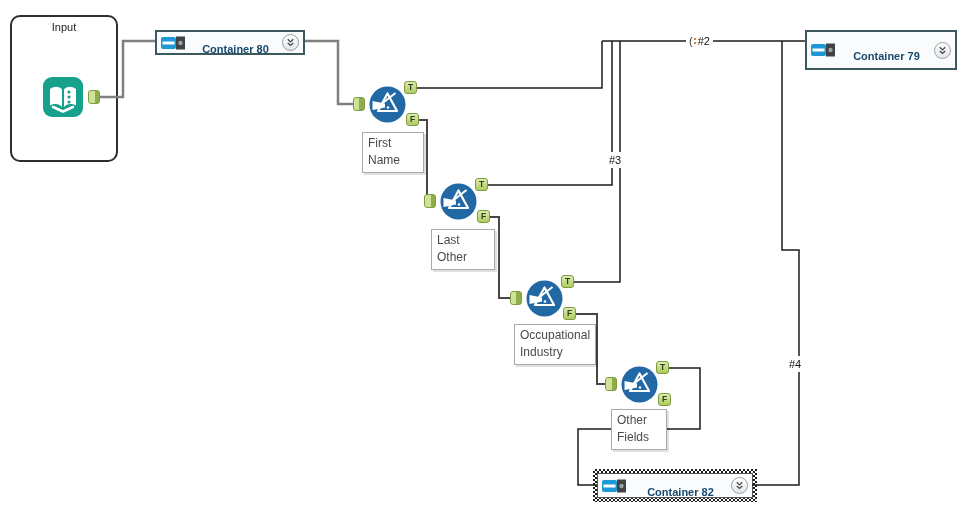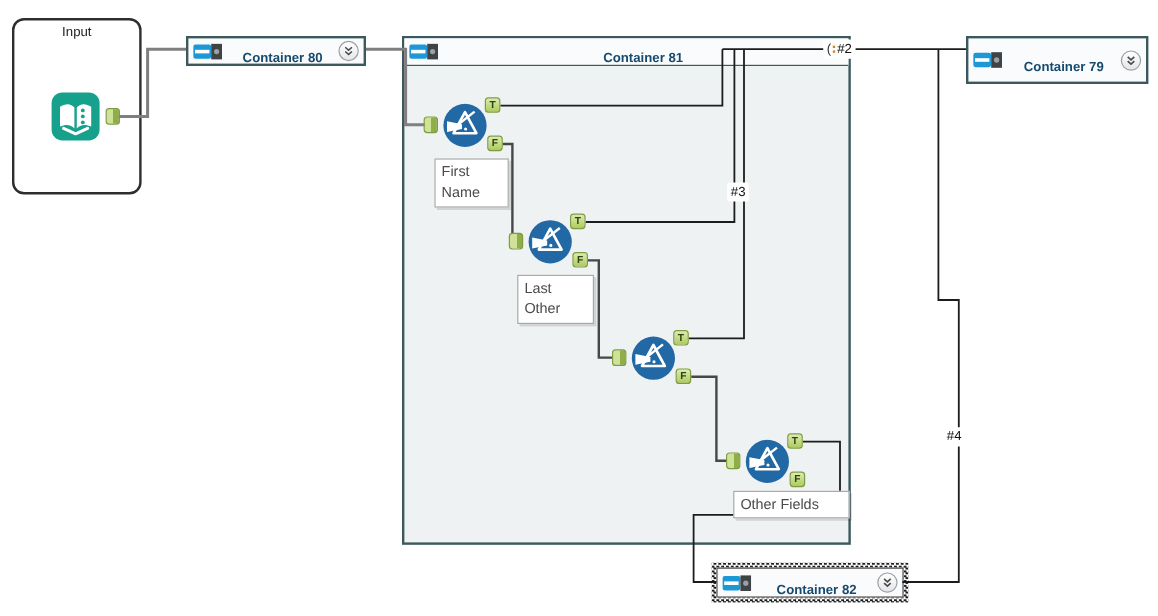--- a/index.html
+++ b/index.html
@@ -58,31 +58,20 @@
 </style>
 </head>
 <body>
 
 <div id="canvas">
 
   <div class="box input-box" style="left:10px;top:15px;width:108px;height:147px">
     <div class="input-title">Input</div>
   </div>
 
-  <div class="box cont-open" style="left:335px;top:30px;width:374px;height:424px">
-    <div class="open-header">
-      <svg class="cicon" viewBox="0 0 24 14">
-        <rect x="0" y="1" width="15" height="12" rx="2" fill="#1b98d5"></rect>
-        <rect x="1.5" y="5.5" width="12" height="3" fill="#ffffff"></rect>
-        <rect x="15" y="0.5" width="9" height="13" fill="#3f4345"></rect>
-        <circle cx="19.5" cy="7" r="2.2" fill="#9aa0a3"></circle>
-      </svg>
-      <div class="cont-title">Container 81</div>
-    </div>
-  </div>
 
   <svg id="wires" width="965" height="513">
 
     <polyline points="97,97 123,97 123,41 155,41" fill="none" stroke="#7f7f7f" stroke-width="2.5"></polyline>
     <polyline points="305,41 338,41 338,104 354,104" fill="none" stroke="#7f7f7f" stroke-width="2.5"></polyline>
 
     <polyline points="419,120 427,120 427,201 425,201" fill="none" stroke="#474747" stroke-width="2"></polyline>
     <polyline points="490,217 499,217 499,298 511,298" fill="none" stroke="#474747" stroke-width="2"></polyline>
     <polyline points="576,314 597,314 597,384 606,384" fill="none" stroke="#474747" stroke-width="2"></polyline>
 
@@ -184,32 +173,33 @@
   <svg class="tool" style="left:526px;top:280px" viewBox="0 0 37 37">
     <circle cx="18.5" cy="18.5" r="18" fill="#2268a5"></circle>
     <path d="M18.5 7.5 L28 25 L9 25 Z" fill="none" stroke="#ffffff" stroke-width="2.2" stroke-linejoin="round"></path>
     <line x1="26.5" y1="7" x2="8" y2="21.5" stroke="#ffffff" stroke-width="2"></line>
     <path d="M3.5 15 L16 17.5 L16 21.5 L3.5 24 Z" fill="#ffffff"></path>
     <circle cx="19" cy="21.5" r="1.3" fill="#ffffff"></circle>
   </svg>
   <div class="anchor in" style="left:510px;top:291px"></div>
   <div class="anchor tf" style="left:561px;top:275px">T</div>
   <div class="anchor tf" style="left:563px;top:307px">F</div>
+  <div class="tool-label" style="left:514px;top:324px;width:82px">Occupational Industry</div>
 
   <svg class="tool" style="left:621px;top:366px" viewBox="0 0 37 37">
     <circle cx="18.5" cy="18.5" r="18" fill="#2268a5"></circle>
     <path d="M18.5 7.5 L28 25 L9 25 Z" fill="none" stroke="#ffffff" stroke-width="2.2" stroke-linejoin="round"></path>
     <line x1="26.5" y1="7" x2="8" y2="21.5" stroke="#ffffff" stroke-width="2"></line>
     <path d="M3.5 15 L16 17.5 L16 21.5 L3.5 24 Z" fill="#ffffff"></path>
     <circle cx="19" cy="21.5" r="1.3" fill="#ffffff"></circle>
   </svg>
   <div class="anchor in" style="left:605px;top:377px"></div>
   <div class="anchor tf" style="left:656px;top:361px">T</div>
   <div class="anchor tf" style="left:658px;top:393px">F</div>
-  <div class="tool-label" style="left:611px;top:409px;width:97px">Other Fields</div>
+  <div class="tool-label" style="left:611px;top:409px;width:56px">Other Fields</div>
 
   <div class="conn-label" style="left:686px;top:33px">
     <span class="paren">(</span>
       <span class="dots"></span>
       <span>#2</span>
   </div>
   <div class="conn-label" style="left:606px;top:152px">
     <span>#3</span>
   </div>
   <div class="conn-label" style="left:786px;top:356px">

